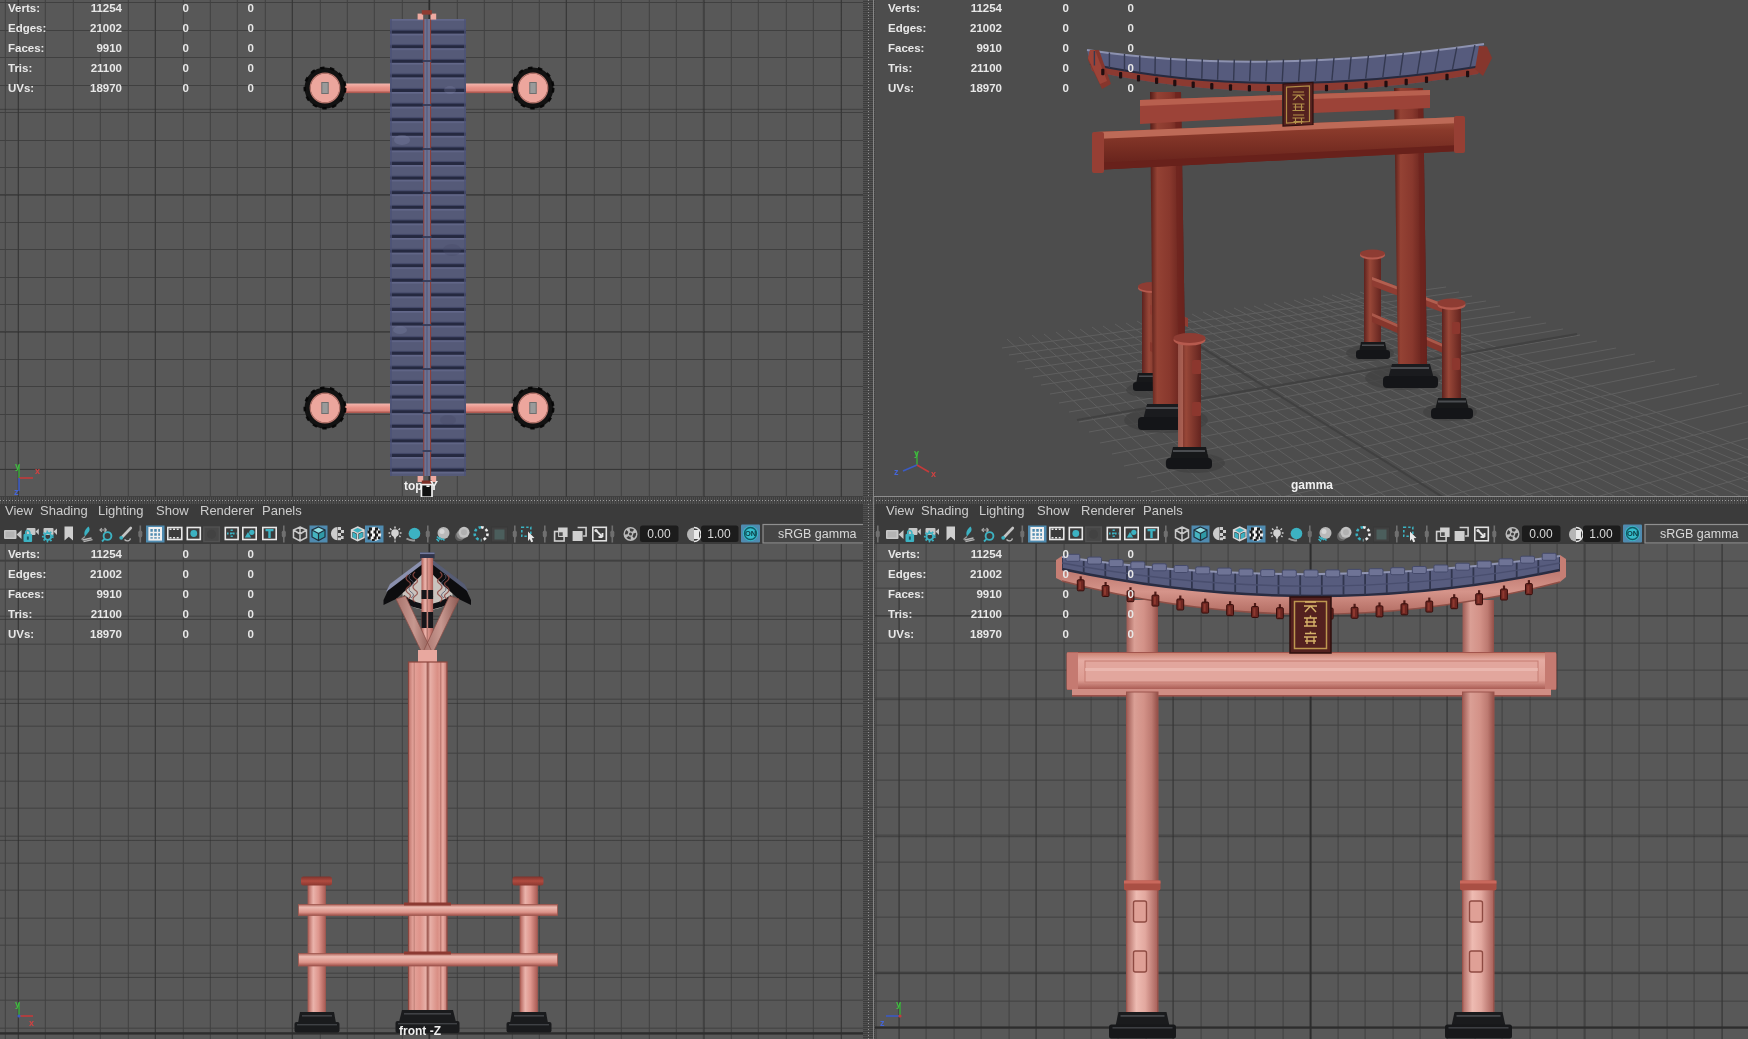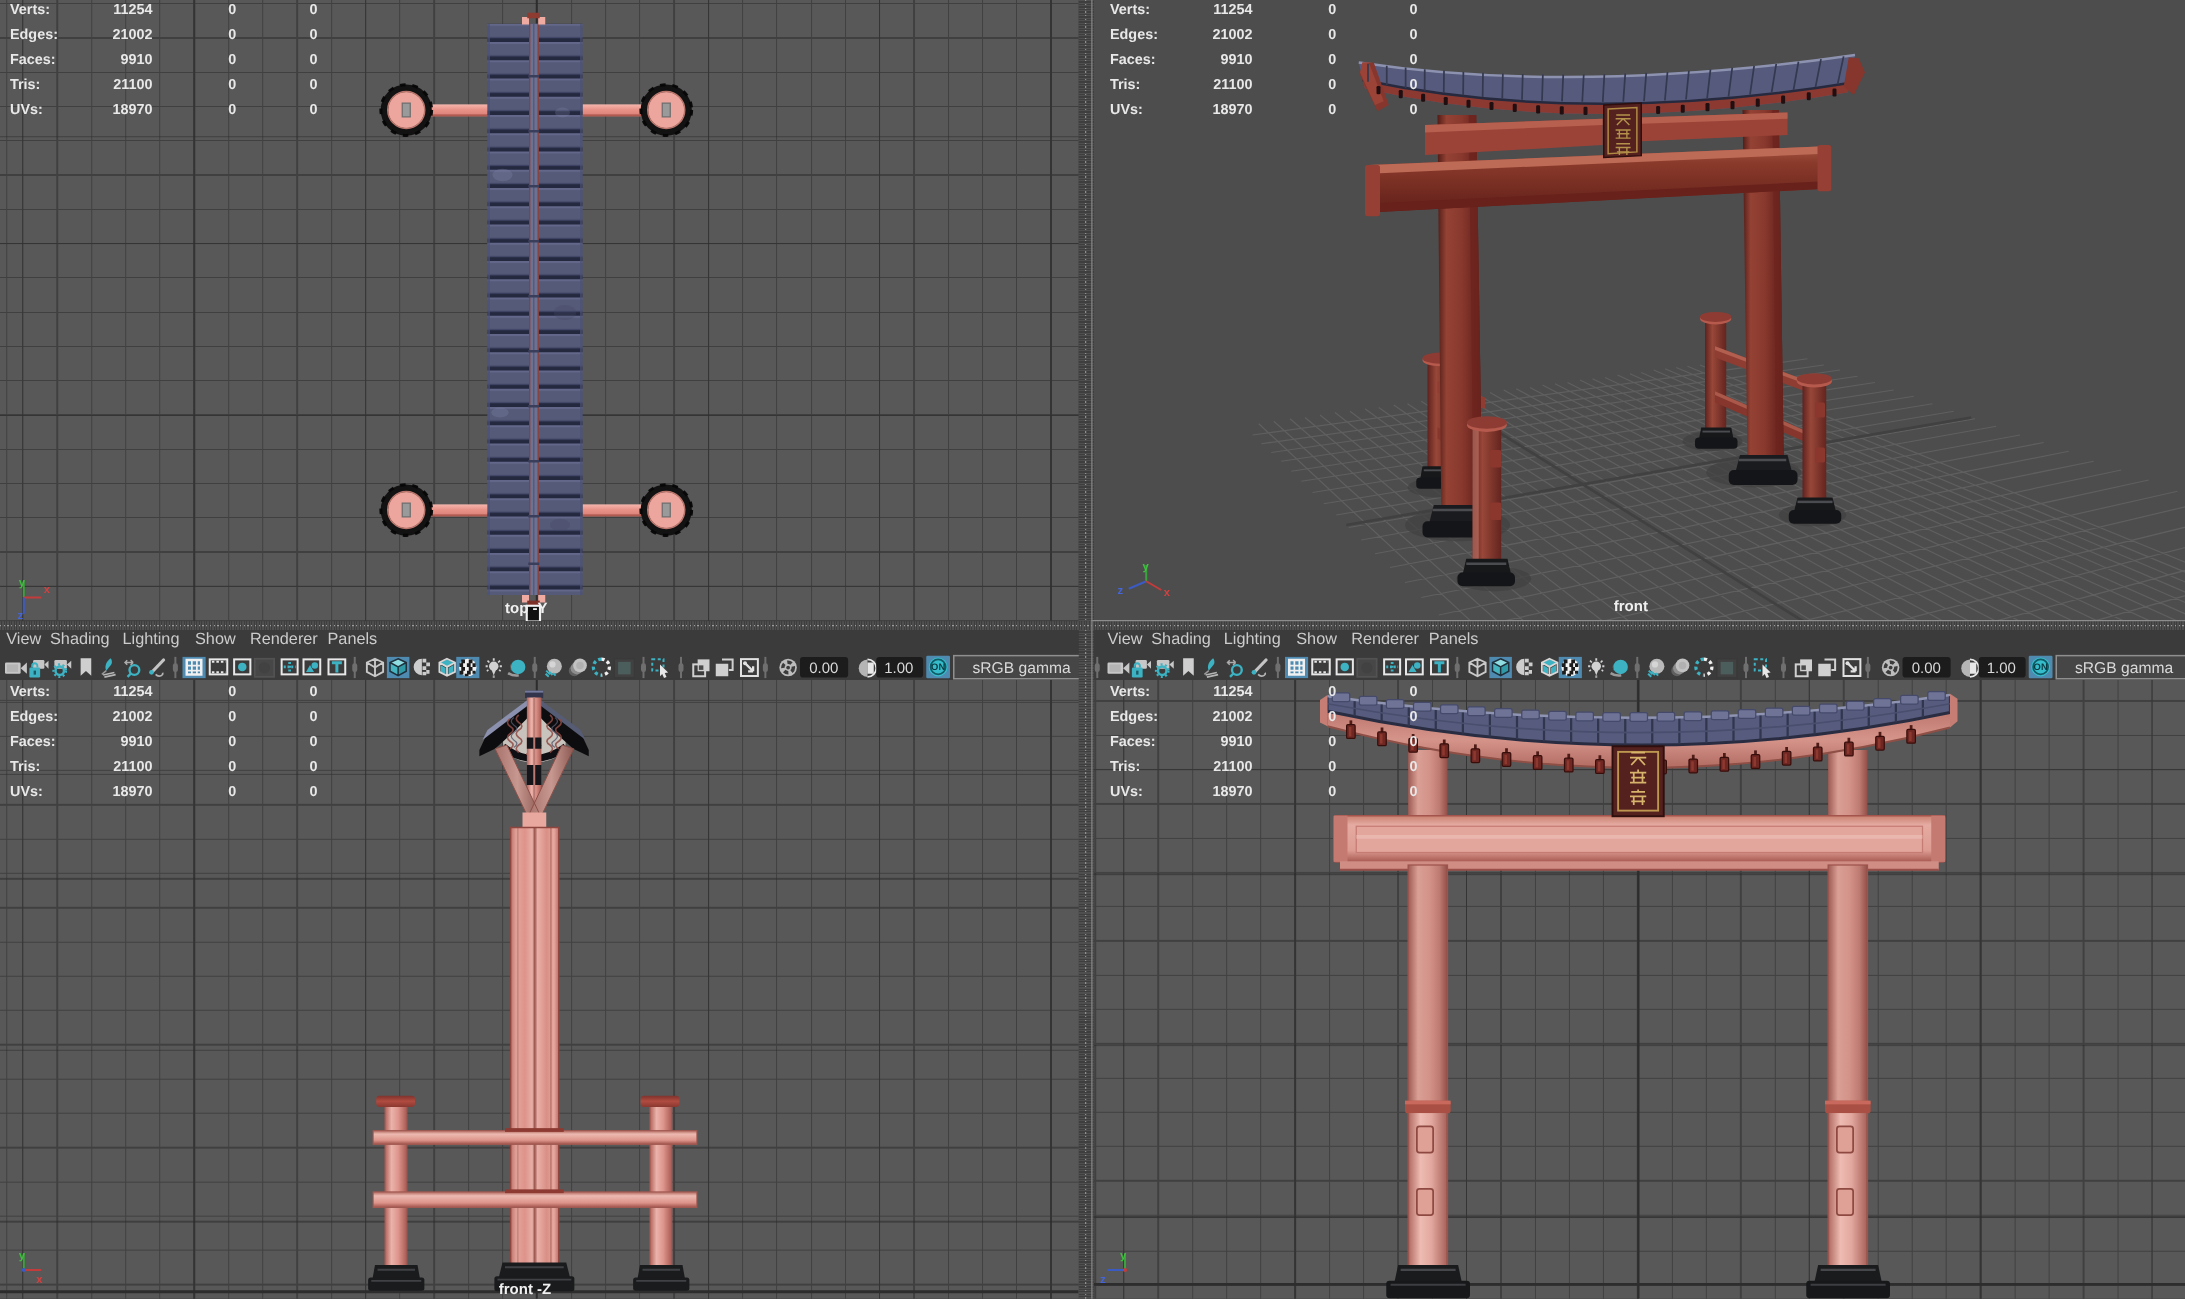--- a/index.html
+++ b/index.html
@@ -430,21 +430,21 @@
 <div>UVs:<span class="v" style="left:54px;">18970</span><span class="v" style="left:121px;">0</span><span class="v" style="left:186px;">0</span></div>
 </div>
 <svg width="50" height="40" style="position:absolute;left:18px;top:445px">
 <path d="M24 20 V7" stroke="#3ba33b" stroke-width="1.6"></path>
 <path d="M24 20 L10 26" stroke="#3b5bc4" stroke-width="1.6"></path>
 <path d="M24 20 L36 27" stroke="#c43b3b" stroke-width="1.6"></path>
 <text x="21" y="11" font-size="9" font-weight="bold" fill="#3fbf3f" font-family="Liberation Sans">y</text>
 <text x="1" y="30" font-size="9" font-weight="bold" fill="#4565d8" font-family="Liberation Sans">z</text>
 <text x="38" y="32" font-size="9" font-weight="bold" fill="#d44040" font-family="Liberation Sans">x</text>
 </svg>
-<div class="vlab" style="left:416px;top:478px;">front</div>
+<div class="vlab" style="left:416px;top:478px;">gamma</div>
 </div>
 
 <div class="mbar" style="left:0;top:497px;width:863px;"></div>
 <div class="mbar" style="left:875px;top:497px;width:873px;"></div>
 <div style="position:absolute;left:873px;top:496px;width:875px;height:1px;background:#8d8d8d;z-index:6;"></div>
 <div style="position:absolute;left:873px;top:0;width:1px;height:1039px;background:#868686;z-index:6;"></div>
 <div class="menu" style="left:0;top:503px;width:863px;">
 <span style="left:5px;">View</span>
     <span style="left:40px;">Shading</span>
     <span style="left:98px;">Lighting</span>

